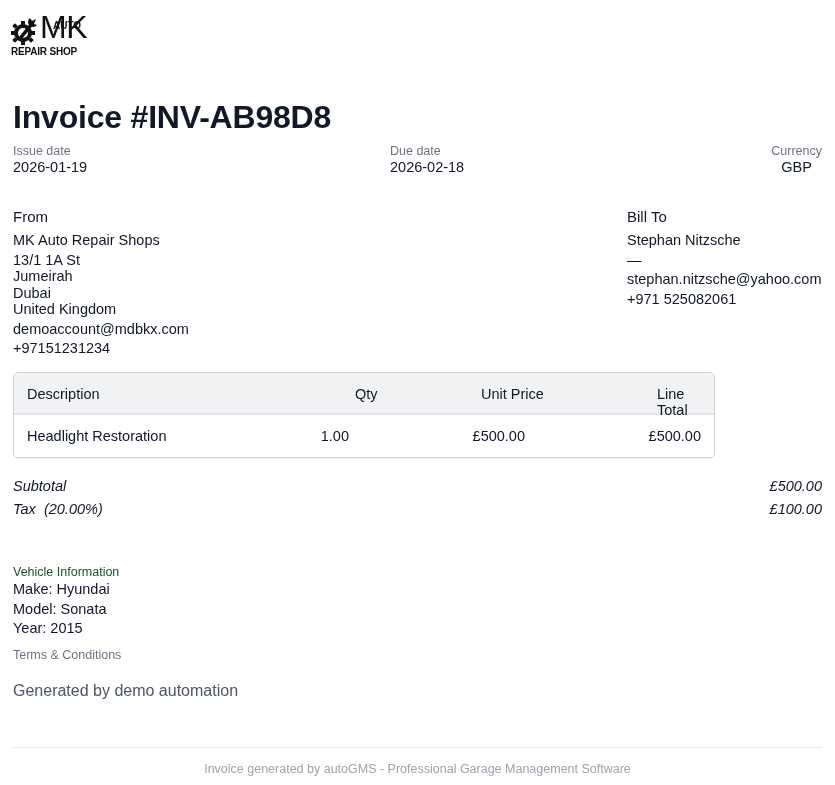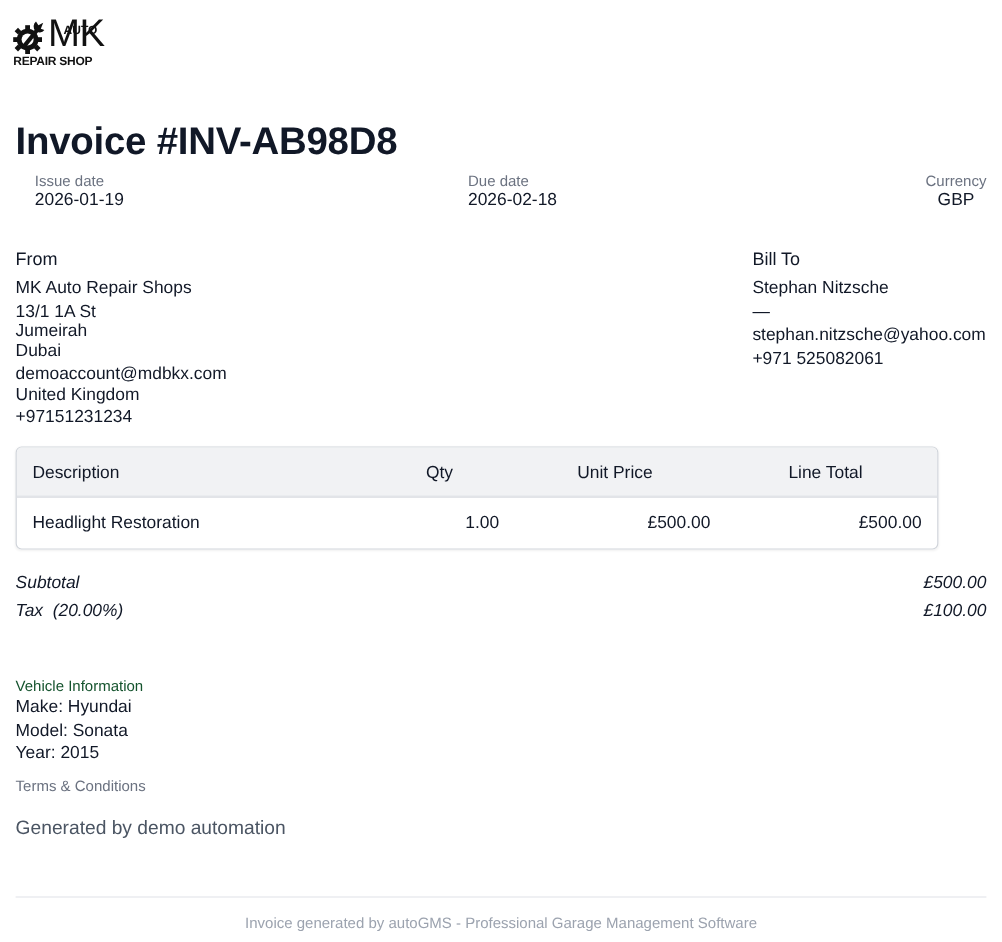--- a/index.html
+++ b/index.html
@@ -16,32 +16,32 @@
   .logo svg { position: absolute; left: 0; top: 2px; }
   .logo .mk { position: absolute; left: 30px; top: 0px; font-weight: 400; font-size: 32px; letter-spacing: -0.5px; color: #111; line-height: 26px; }
   .logo .auto { position: absolute; left: 43px; top: 6px; font-weight: 700; font-size: 10px; color: #111; line-height: 12px; }
   .logo .repair { position: absolute; left: 1px; top: 32px; font-weight: 700; font-size: 10px; color: #111; line-height: 12px; letter-spacing: -0.2px; }
 
   .title { position: absolute; left: 0; top: 99px; font-size: 32px; font-weight: 700; color: #111827; letter-spacing: -0.2px; }
 
   .meta { position: absolute; top: 144px; }
   .meta .lbl { font-size: 12.5px; color: #6b7280; line-height: 15px; }
   .meta .val { font-size: 14.5px; color: #111827; line-height: 16px; }
-  .meta.issue { left: 0; margin-left: 16px; }
+  .meta.issue { left: 0; }
   .meta.due { left: 377px; }
   .meta.cur { right: 0; text-align: center; }
 
   .party { position: absolute; top: 196px; font-size: 14.5px; line-height: 16.5px; }
   .party h3 { font-size: 15px; font-weight: 400; margin-bottom: 6px; line-height: 18px; margin-top: 12px; }
   .party .line { display: block; }
   .party.from { left: 0; }
   .party.bill { left: 614px; }
   .gap { margin-top: 3px; }
 
-  .items { position: absolute; top: 372px; left: 0; width: 769px; border: 1px solid #d1d5db; border-radius: 5px; overflow: hidden; box-shadow: 0 1px 2px rgba(0,0,0,0.06); }
+  .items { position: absolute; top: 372px; left: 0; width: 702px; border: 1px solid #d1d5db; border-radius: 5px; overflow: hidden; box-shadow: 0 1px 2px rgba(0,0,0,0.06); }
   .items .head { background: #f1f2f4; height: 42px; border-bottom: 2px solid #e2e4e8; position: relative; font-size: 14.5px; }
   .items .row { height: 42px; position: relative; font-size: 14.5px; }
   .cell { position: absolute; top: 13px; }
   .c-desc { left: 13px; }
   .c-qty-h { left: 341px; }
   .c-unit-h { left: 467px; }
   .c-line-h { left: 643px; }
   .c-qty { right: 365px; }
   .c-unit { right: 189px; }
   .c-line { right: 13px; }
@@ -98,22 +98,22 @@
     <div class="lbl">Currency</div>
     <div class="val">GBP</div>
   </div>
 
   <div class="party from">
     <h3>From</h3>
     <span class="line">MK Auto Repair Shops</span>
     <span class="line gap">13/1 1A St</span>
     <span class="line">Jumeirah</span>
     <span class="line">Dubai</span>
+    <span class="line">United Kingdom</span>
     <span class="line gap">demoaccount@mdbkx.com</span>
-    <span class="line">United Kingdom</span>
     <span class="line gap">+97151231234</span>
   </div>
 
   <div class="party bill">
     <h3>Bill To</h3>
     <span class="line">Stephan Nitzsche</span>
     <span class="line gap">—</span>
     <span class="line gap">stephan.nitzsche@yahoo.com</span>
     <span class="line gap">+971 525082061</span>
   </div>

